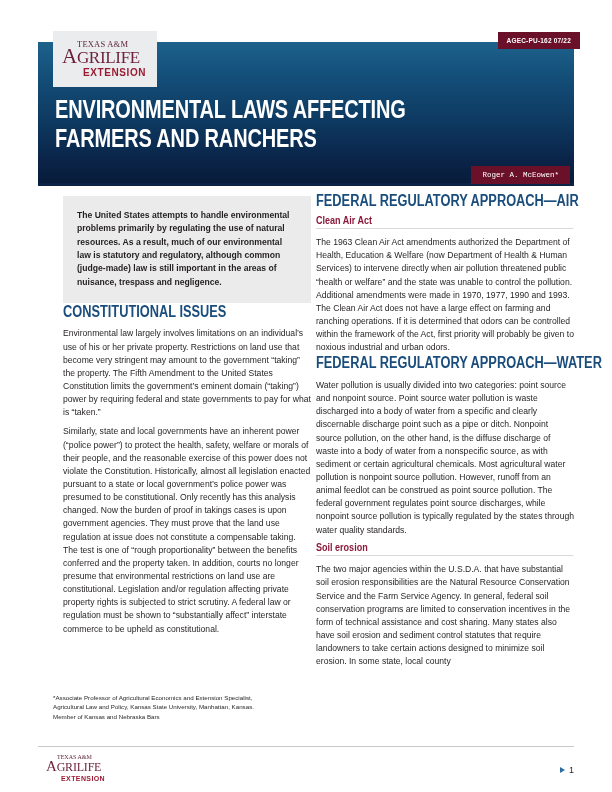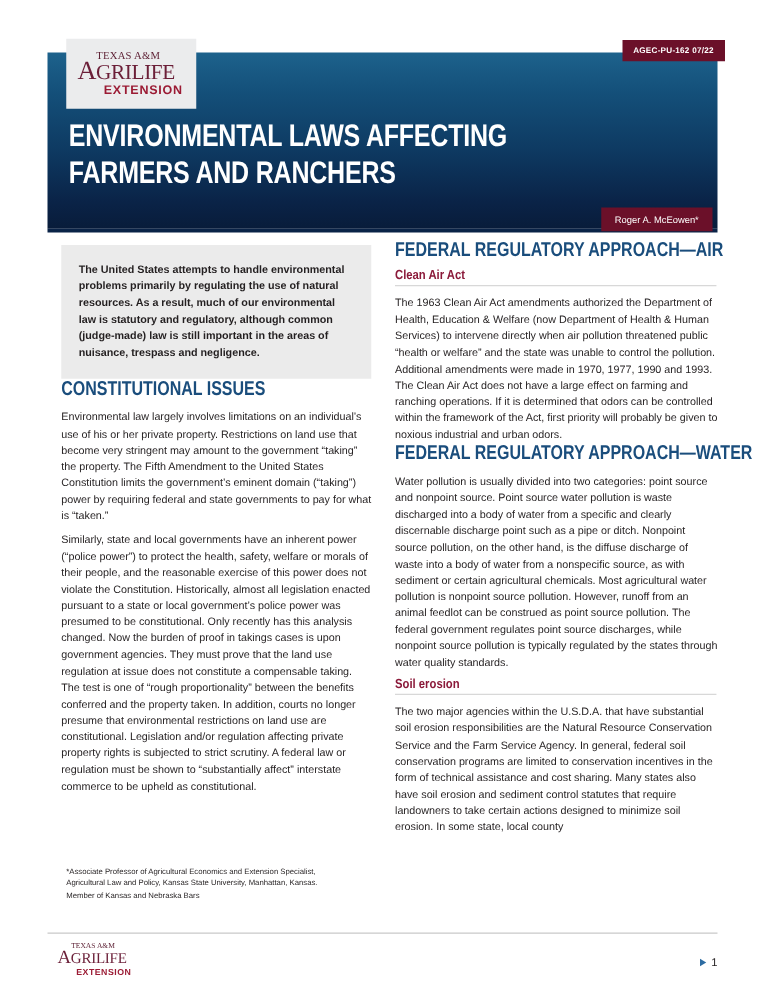--- a/index.html
+++ b/index.html
@@ -110,26 +110,27 @@
 
   .author-badge {
     position: absolute;
     right: 42px;
     top: 166px;
     background: #6b1029;
     color: #ffffff;
     font-size: 7.5px;
     padding: 5px 11px;
     white-space: nowrap;
+    font-family: Liberation Mono, monospace;
   }
 
   
   .col-left {
     position: absolute;
-    left: 49px;
+    left: 63px;
     top: 196px;
     width: 248px;
   }
   .col-right {
     position: absolute;
     left: 316px;
     top: 192px;
     width: 258px;
   }
 

